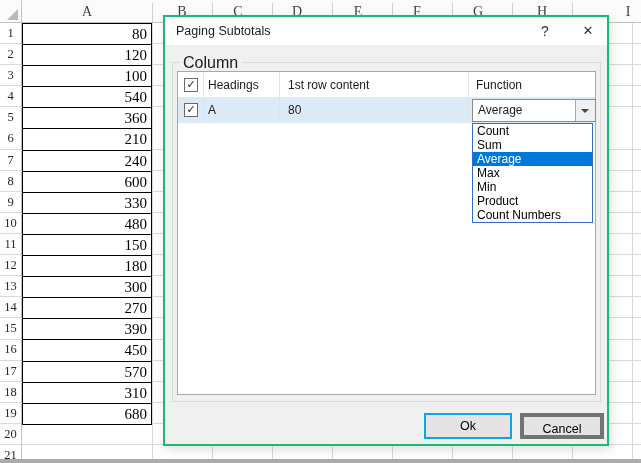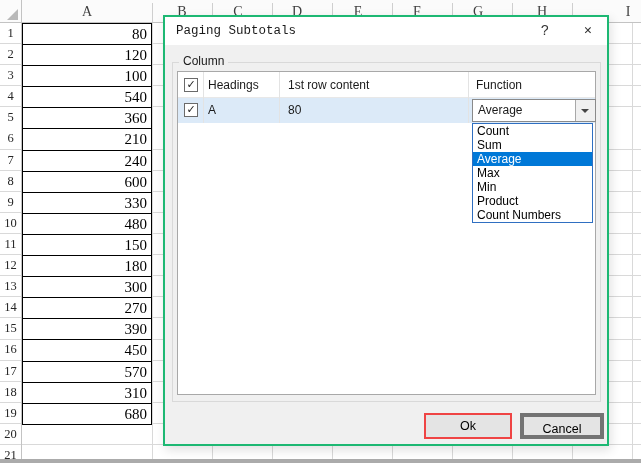--- a/index.html
+++ b/index.html
@@ -22,28 +22,28 @@
         font-family:"Liberation Serif","DejaVu Serif",serif;font-size:12.5px;color:#262626;}
   .acol{position:absolute;left:22px;top:23px;width:130px;box-sizing:border-box;
         border:1px solid #000;border-bottom:none;background:#fff;}
   .acell{height:21.1px;box-sizing:border-box;border-bottom:1px solid #000;
          text-align:right;padding-right:4px;line-height:20px;
          font-family:"Liberation Serif","DejaVu Serif",serif;font-size:15px;color:#000;}
   .bottomstrip{position:absolute;left:0;top:459px;width:641px;height:4px;background:#ababab;}
   
   .dialog{position:absolute;left:163px;top:15px;width:446px;height:431px;box-sizing:border-box;
           border:2px solid #1db873;background:#f0f0f0;box-shadow:2px 4px 10px rgba(0,0,0,.12);}
-  .titlebar{position:absolute;left:0;top:0;right:0;height:28px;background:#fff;font-family:Liberation Mono, monospace;}
+  .titlebar{position:absolute;left:0;top:0;right:0;height:28px;background:#fff;}
   .dlg-title{position:absolute;left:11px;top:0;line-height:28px;font-size:12.5px;color:#1a1a1a;}
   .cap-btn{position:absolute;top:0;width:26px;height:28px;line-height:28px;text-align:center;color:#333;cursor:default;}
   .helpbtn{left:367px;font-size:14px;}
   .closebtn{left:410px;font-size:13px;}
   .dlg-body{position:absolute;left:0;top:28px;right:0;bottom:0;background:#f0f0f0;}
   .groupbox{position:absolute;left:7px;top:45px;width:429px;height:340px;border:1px solid #d9d9d9;box-sizing:border-box;}
-  .grouplabel{position:absolute;left:6px;top:-9px;background:#f0f0f0;padding:0 4px;font-size:12px;color:#1a1a1a;}
+  .grouplabel{position:absolute;left:6px;top:-9px;background:#f0f0f0;padding:0 4px;font-size:16px;color:#1a1a1a;}
   .dlgtable{position:absolute;left:12px;top:54px;width:419px;height:324px;background:#fff;
             border:1px solid #a8a8a8;box-sizing:border-box;font-size:12px;color:#1a1a1a;}
   .thead{position:absolute;left:0;top:0;right:0;height:26px;border-bottom:1px solid #e8e8e8;box-sizing:border-box;background:#fff;}
   .trow{position:absolute;left:0;top:26px;right:0;height:25px;background:#dceaf8;}
   .coldiv{position:absolute;top:0;height:51px;width:1px;background:#e3e3e3;}
   .cbx{position:absolute;width:14px;height:14px;background:#fff;border:1px solid #6a6a6a;box-sizing:border-box;
        text-align:center;line-height:11px;font-size:11px;color:#222;font-weight:bold;}
   .tlabel{position:absolute;line-height:26px;white-space:nowrap;}
   .dlabel{position:absolute;line-height:25px;white-space:nowrap;}
   .combo{position:absolute;left:294px;top:27px;width:124px;height:23px;background:#fff;
@@ -51,21 +51,21 @@
   .combo-text{position:absolute;left:5px;top:0;line-height:21px;font-size:12px;color:#1a1a1a;}
   .combo-btn{position:absolute;right:0;top:0;bottom:0;width:19px;background:#f0f0f0;border-left:1px solid #a8a8a8;}
   .combo-arrow{position:absolute;left:5px;top:9px;width:0;height:0;
                border-left:4px solid transparent;border-right:4px solid transparent;border-top:4px solid #444;}
   .droplist{position:absolute;left:294px;top:51px;width:121px;background:#fff;
             border:1px solid #2f6fc1;box-sizing:border-box;z-index:5;}
   .dropitem{height:14px;line-height:14px;padding-left:4px;font-size:12px;color:#000;white-space:nowrap;}
   .dropitem.selected{background:#0078d7;color:#fff;}
   .btn{position:absolute;top:396px;height:26px;box-sizing:border-box;background:#e4e4e4;
        text-align:center;line-height:23px;font-size:12.5px;color:#000;cursor:default;}
-  .okbtn{left:259px;width:88px;border:2px solid #ef4444;}
+  .okbtn{left:259px;width:88px;border:2px solid #0ea5e9;}
   .cancelbtn{left:355px;width:84px;border:4px solid #737373;line-height:24px;}
 </style>
 </head>
 <body>
 
 <div class="sheet">
   <div class="hgrid"></div>
   <div class="vline" style="left:152px"></div>
   <div class="vline" style="left:212px"></div>
   <div class="vline" style="left:272px"></div>

